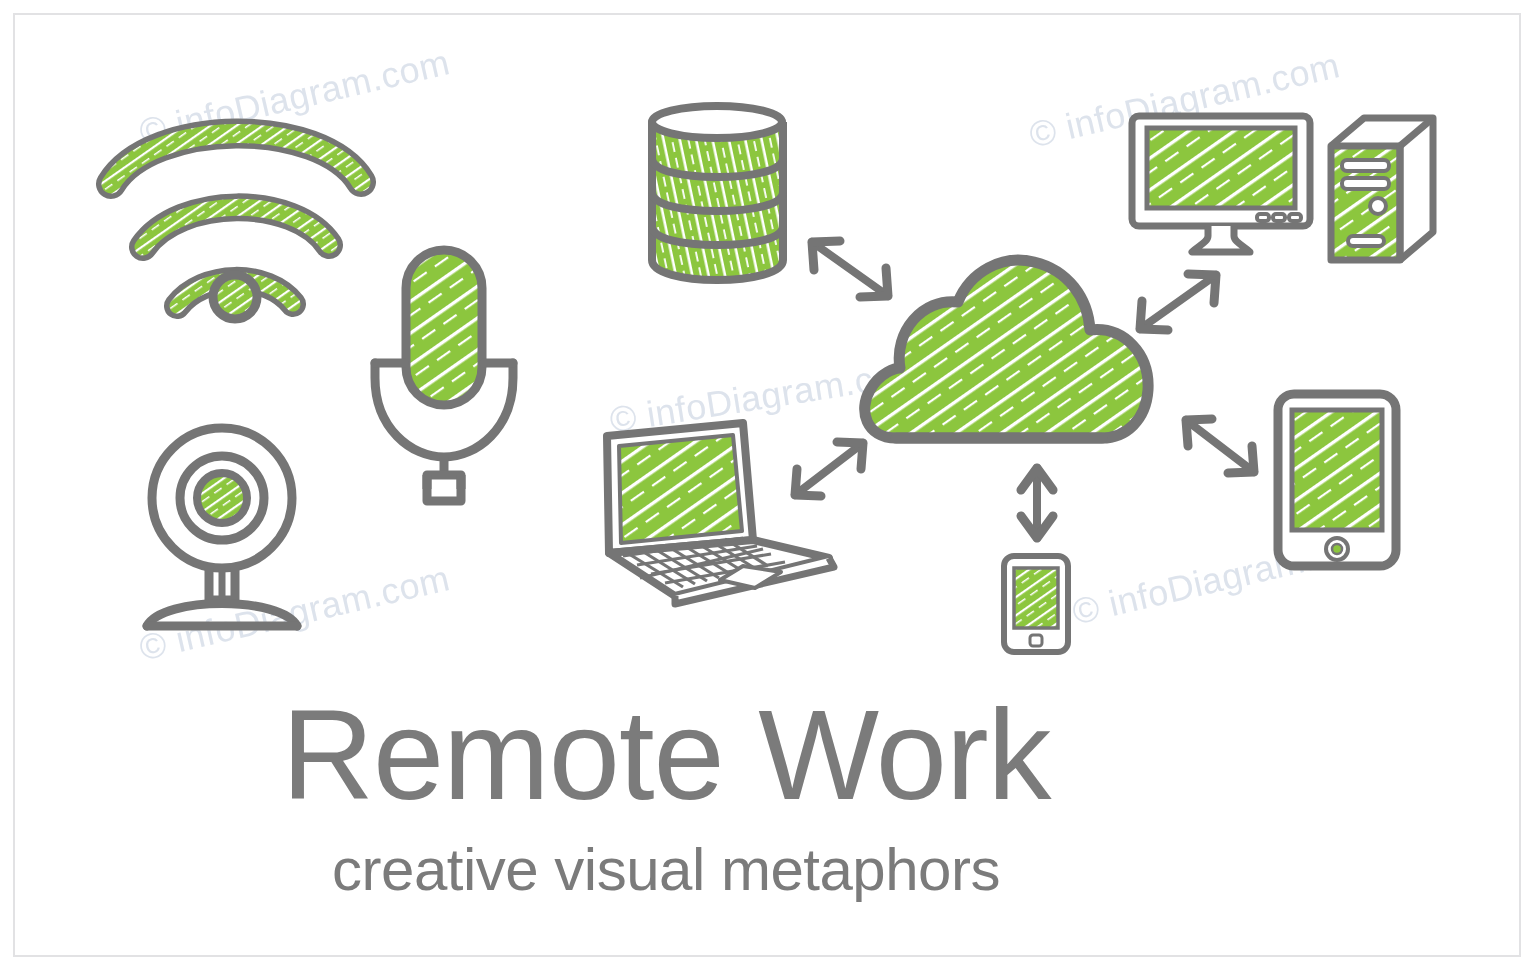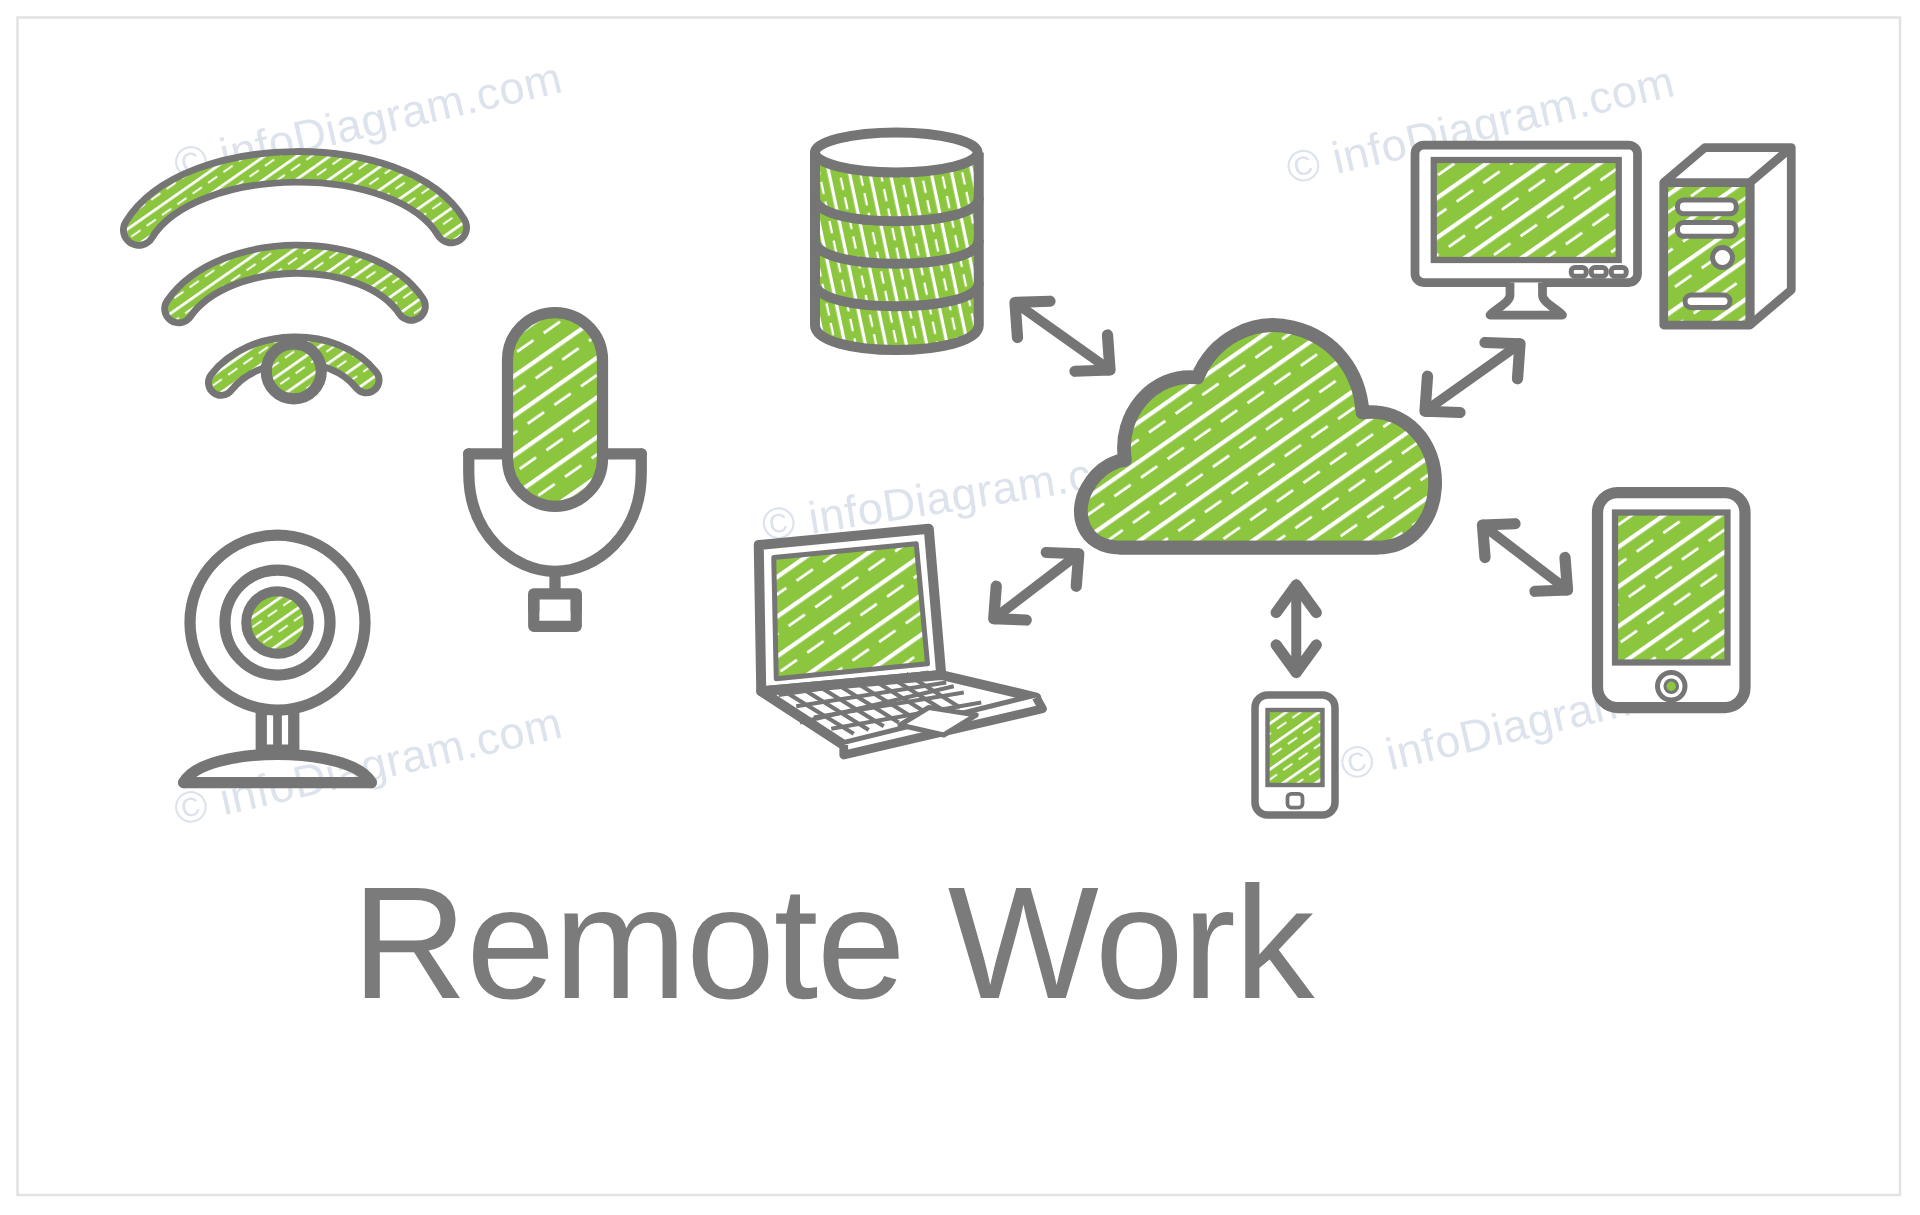--- a/index.html
+++ b/index.html
@@ -236,16 +236,17 @@
   <div class="icon" style="left:1016px;top:458px;">
     <svg width="42" height="90" viewBox="0 0 42 90">
       <path d="M21 10 L21 80" stroke="#757575" stroke-width="8" stroke-linecap="round" fill="none"></path>
       <path d="M21 10 L5 32 M21 10 L37 32" stroke="#757575" stroke-width="9" stroke-linecap="round" fill="none"></path>
       <path d="M21 80 L5 58 M21 80 L37 58" stroke="#757575" stroke-width="9" stroke-linecap="round" fill="none"></path>
     </svg>
   </div>
 
   <div id="titleBlock">
     <div id="title">Remote Work</div>
+    <div id="subtitle">creative visual metaphors</div>
   </div>
 
 
 </div>
 
 </body></html>

